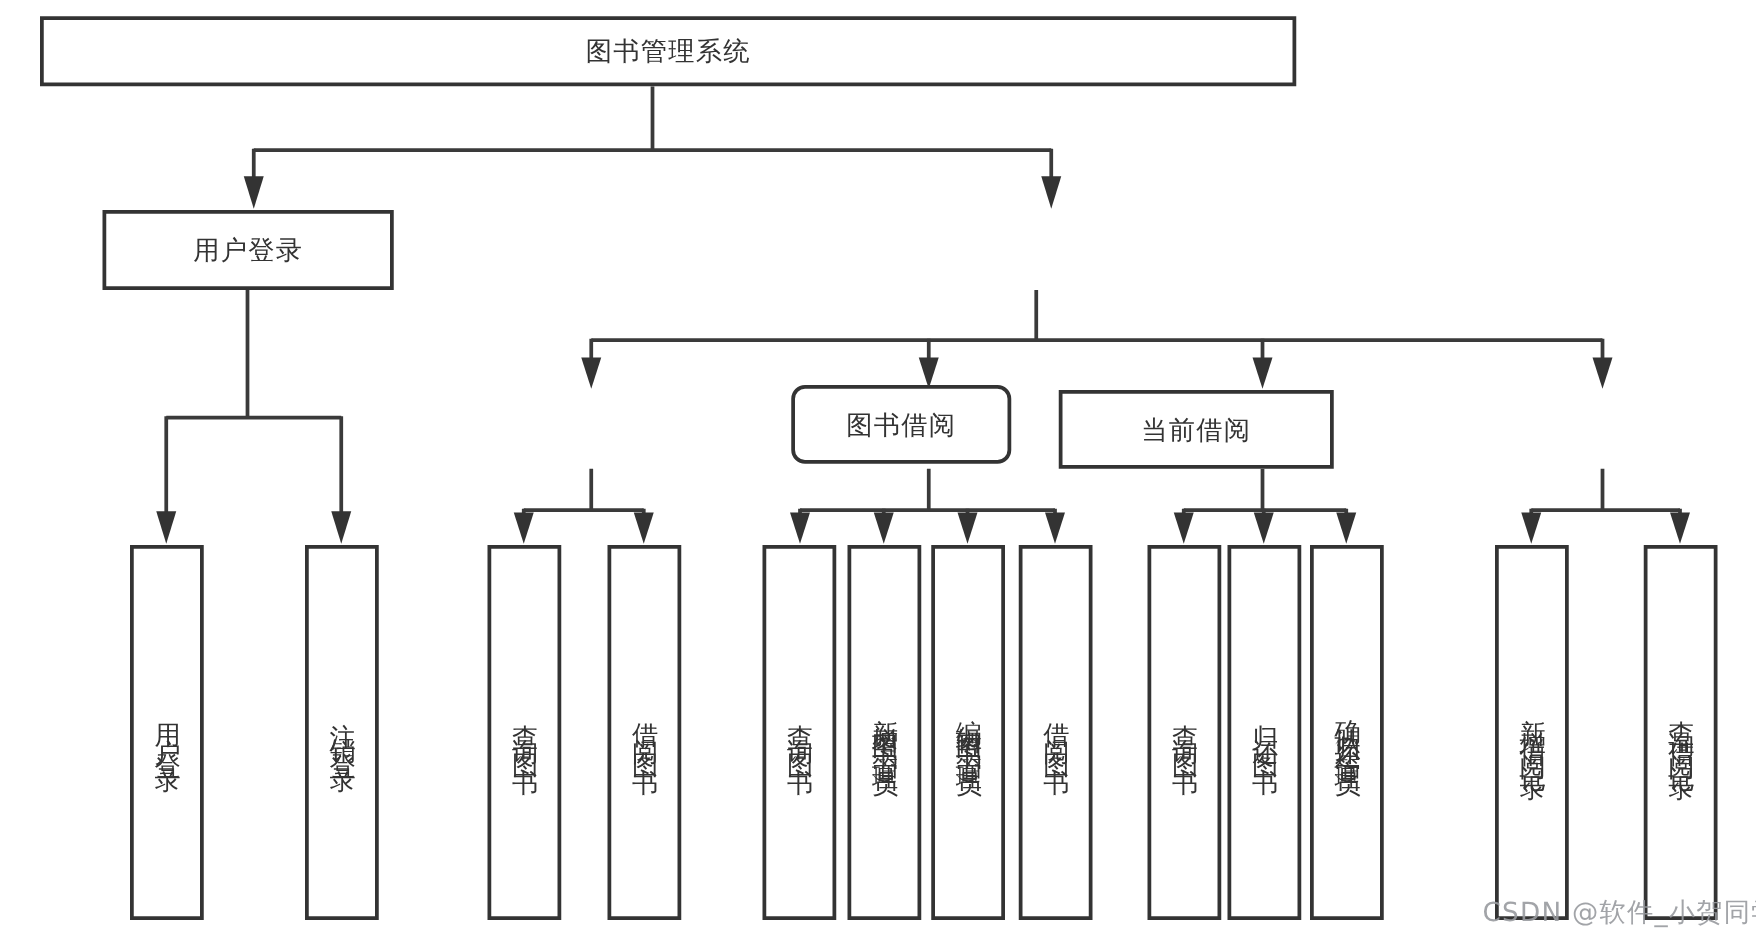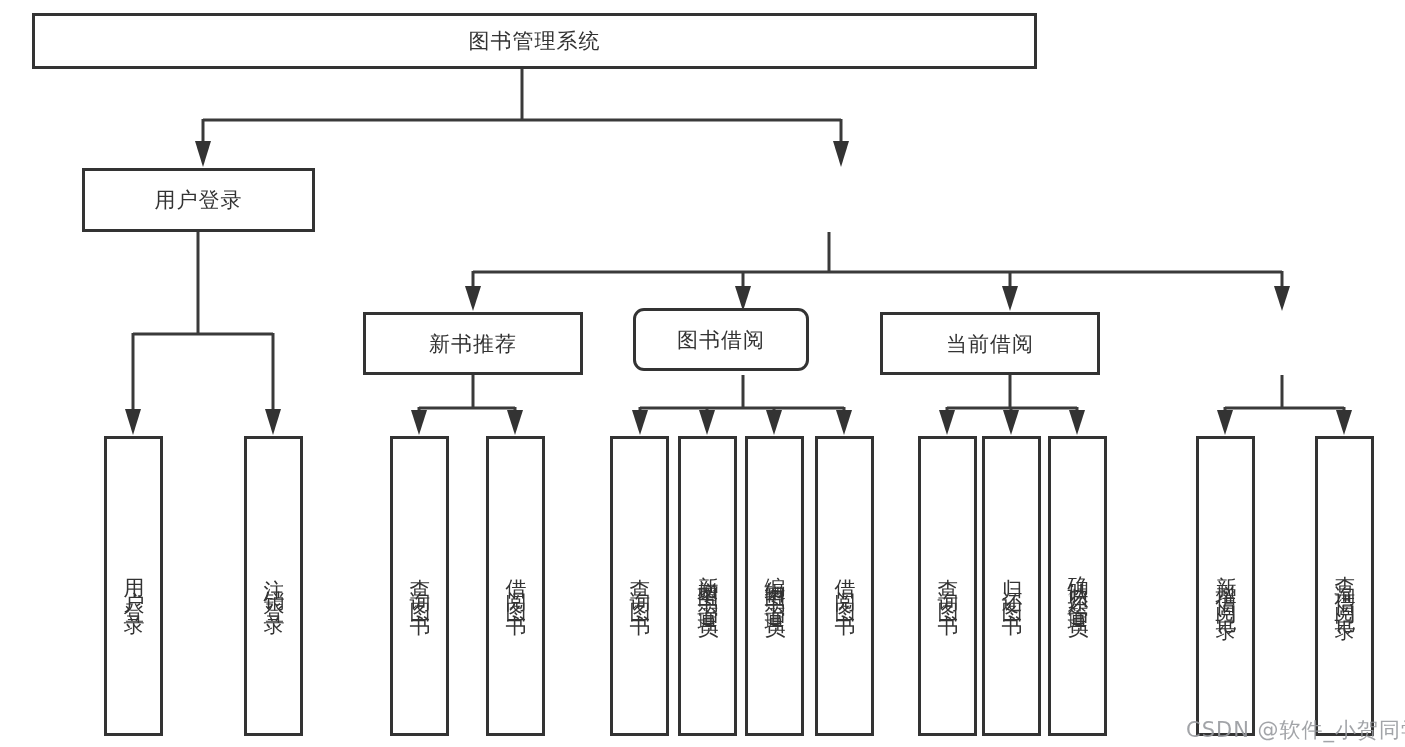--- a/index.html
+++ b/index.html
@@ -118,23 +118,22 @@
 
       <polygon points="1217,410 1233,410 1225,435"></polygon>
       <polygon points="1336,410 1352,410 1344,435"></polygon>
     </g>
   </svg>
 
   <div class="box" style="left:20px;top:13px;width:1005px;height:56px;margin-left:12px;">图书管理系统</div>
 
   <div class="box" style="left:82px;top:168px;width:233px;height:64px;">用户登录</div>
 
-  <div class="box" style="left:363px;top:312px;width:220px;height:63px;">新书推荐</div>
   <div class="box" style="left:633px;top:308px;width:176px;height:63px;border-radius:11px;">图书借阅</div>
-  <div class="box" style="left:880px;top:312px;width:220px;height:63px;">当前借阅</div>
+  <div class="box" style="left:847px;top:312px;width:220px;height:63px;">当前借阅</div>
 
   <div class="box vbox" style="left:104px;top:436px;width:59px;height:300px;">
     <span>用户登录</span>
     </div>
   <div class="box vbox" style="left:244px;top:436px;width:59px;height:300px;">
     <span>注销登录</span>
     </div>
 
   <div class="box vbox" style="left:390px;top:436px;width:59px;height:300px;">
     <span>查询图书</span>

